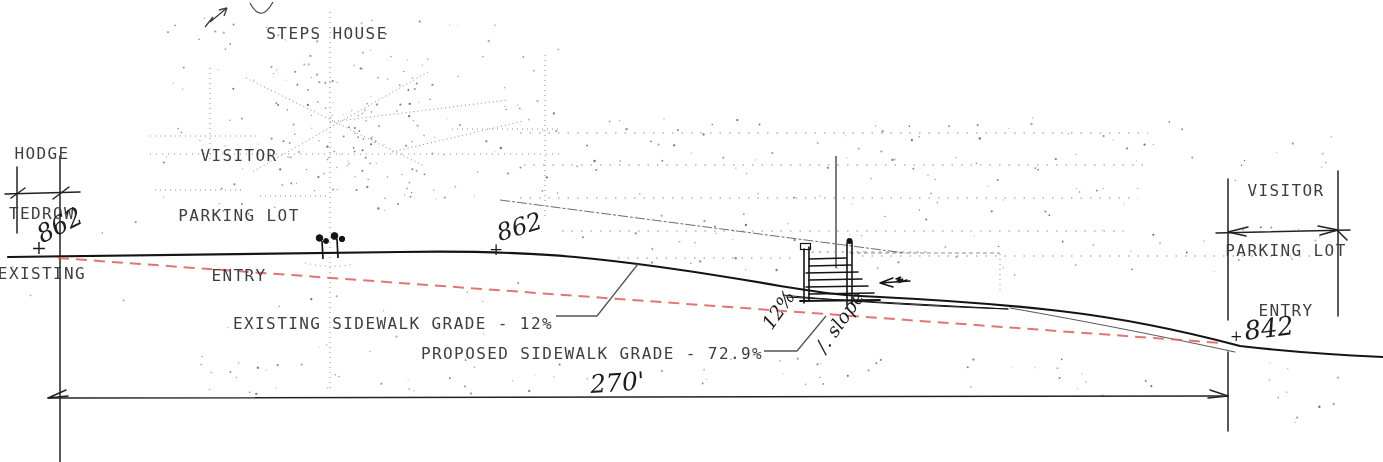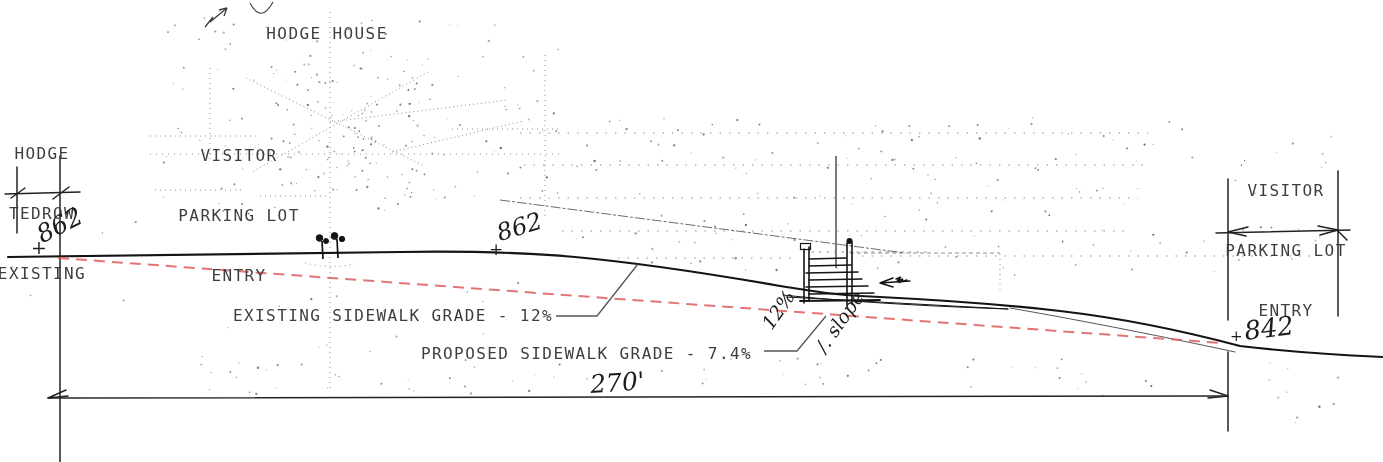--- a/index.html
+++ b/index.html
@@ -570,43 +570,43 @@
       <path d="M323,259 L322,241" stroke-width="1.7" fill="none"></path>
       <circle cx="319.5" cy="238" r="3.3"></circle>
       <circle cx="326" cy="241" r="2.5"></circle>
       <path d="M338,258 L337,239" stroke-width="1.7" fill="none"></path>
       <circle cx="334.5" cy="236" r="3.4"></circle>
       <circle cx="342" cy="239" r="2.7"></circle>
       <path d="M305,263 Q330,269 355,264" stroke="#8e8e8e" stroke-width="1" fill="none" stroke-dasharray="1 4"></path>
     </g>
   </svg>
 
-  <div class="cad center" style="left:327px;top:24px;">HODGE HOUSE</div>
+  <div class="cad center" style="left:327px;top:24px;">STEPS HOUSE</div>
 
   <div class="cad center" style="left:30px;top:104px;margin-left:12px;">
     <div>HODGE</div>
     <div>TEDROW</div>
     <div>EXISTING</div>
   </div>
 
   <div class="cad center" style="left:239px;top:106px;">
     <div>VISITOR</div>
     <div>PARKING LOT</div>
     <div>ENTRY</div>
   </div>
 
 
   <div class="cad center" style="left:1286px;top:141px;">
     <div>VISITOR</div>
     <div>PARKING LOT</div>
     <div>ENTRY</div>
   </div>
 
-  <div class="cad" style="left:233px;top:306px;">EXISTING SIDEWALK GRADE - 12%</div>
-  <div class="cad" style="left:421px;top:344px;">PROPOSED SIDEWALK GRADE - 7.4%</div>
+  <div class="cad" style="left:233px;top:314px;">EXISTING SIDEWALK GRADE - 12%</div>
+  <div class="cad" style="left:421px;top:344px;">PROPOSED SIDEWALK GRADE - 72.9%</div>
 
   <div class="hand" style="left:31px;top:238px;font-size:19px;">+</div>
   <div class="hand" style="left:44px;top:222px;font-size:25px;transform:rotate(-27deg);">862</div>
 
   <div class="hand" style="left:489px;top:241px;font-size:17px;">+</div>
   <div class="hand" style="left:501px;top:221px;font-size:24px;transform:rotate(-17deg);">862</div>
 
   <div class="hand" style="left:1230px;top:329px;font-size:15px;">+</div>
   <div class="hand" style="left:1246px;top:318px;font-size:26px;transform:rotate(-7deg);">842</div>
 

